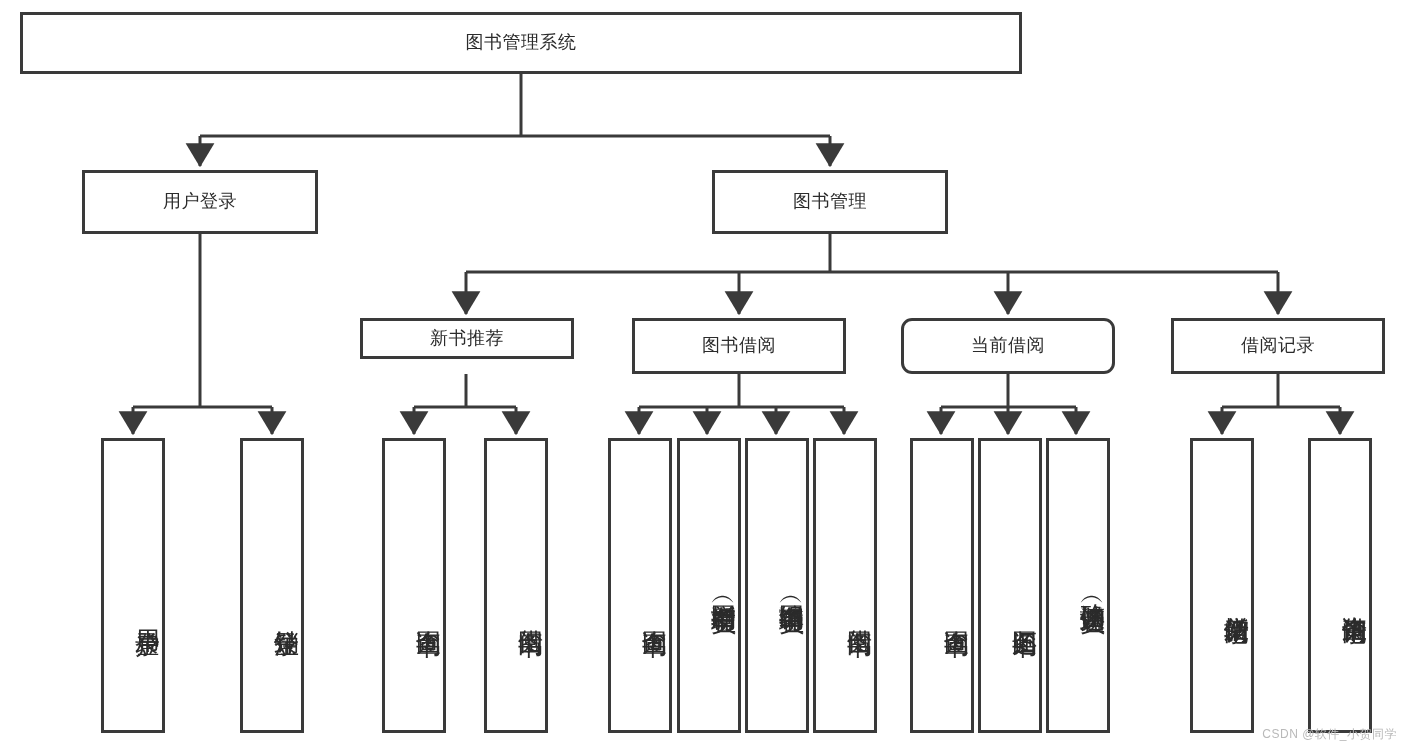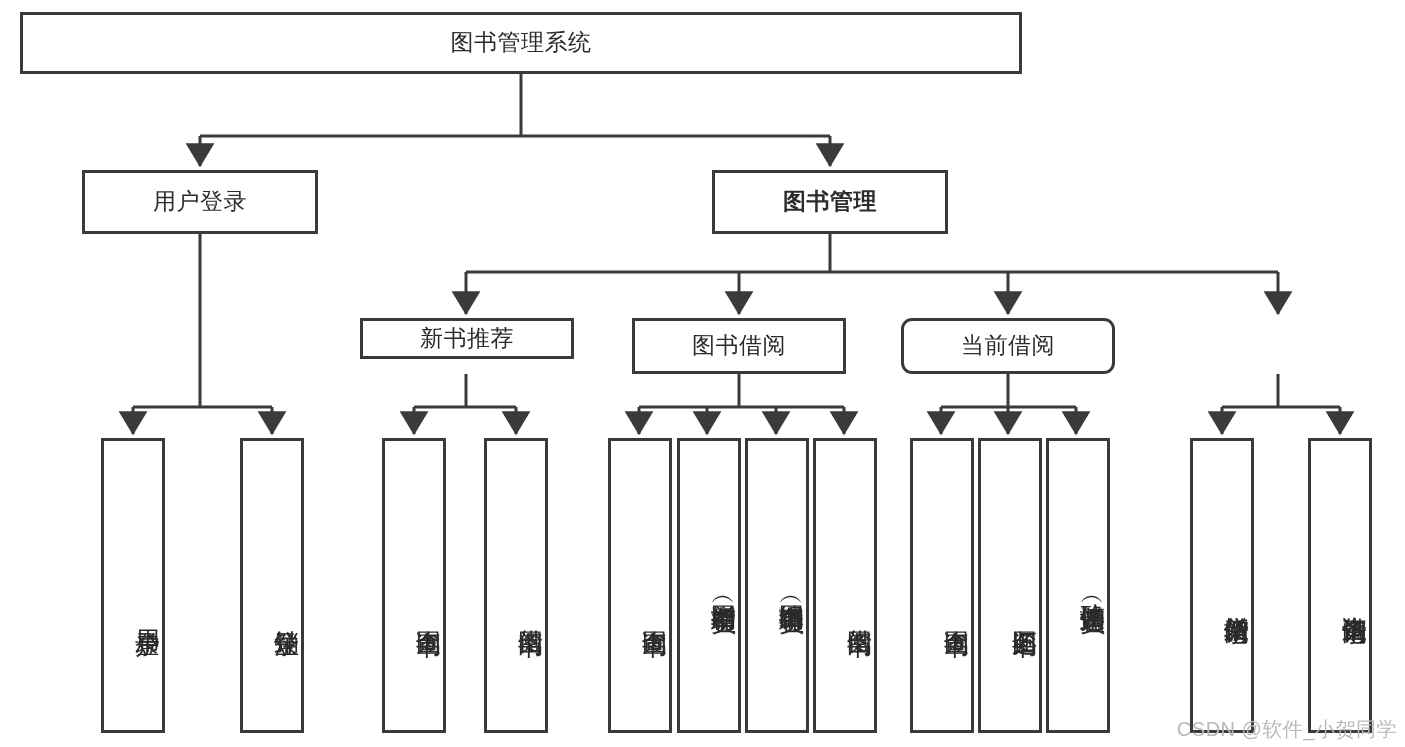--- a/index.html
+++ b/index.html
@@ -30,21 +30,21 @@
     box-sizing: border-box;
     background: #ffffff;
     border: 3px solid #3a3a3a;
     display: flex;
     align-items: center;
     justify-content: center;
     color: #2b2b2b;
     z-index: 2;
   }
   .node-h {
-    font-size: 23px;
+    font-size: 18px;
     line-height: 1.1;
     letter-spacing: 0.5px;
     white-space: nowrap;
   }
   .node-v {
     writing-mode: vertical-rl;
     text-orientation: upright;
     font-size: 25px;
     line-height: 1.12;
     letter-spacing: 1px;
@@ -53,21 +53,21 @@
     padding-top: 10px;
     white-space: nowrap;
   }
   .node-v.pad-small { padding-top: 52px; }
   .node-v.pad-mid   { padding-top: 26px; }
   .node-v.pad-tiny  { padding-top: 6px; }
   .watermark {
     position: absolute;
     right: 8px;
     bottom: 4px;
-    font-size: 20px;
+    font-size: 12px;
     color: #b9b9b9;
     white-space: nowrap;
     z-index: 5;
     letter-spacing: 0.5px;
   }
 </style>
 </head>
 <body>
 
 <div id="canvas">
@@ -122,32 +122,35 @@
     <path d="M 1340 407 L 1340 434" stroke="#3a3a3a" stroke-width="3" fill="none" marker-end="url(#arrow)"></path>
   </svg>
 
   <div class="node node-h" style="left:20px; top:12px; width:1002px; height:62px;">
     <span>图书管理系统</span>
   </div>
 
   <div class="node node-h" style="left:82px; top:170px; width:236px; height:64px;">
     <span>用户登录</span>
   </div>
-  <div class="node node-h" style="left:712px; top:170px; width:236px; height:64px;font-weight:bold;">
+  <div class="node node-h" style="left:712px; top:170px; width:236px; height:64px;">
     <span>图书管理</span>
   </div>
 
   <div class="node node-h" style="left:360px; top:318px; width:214px; height:41px;">
     <span>新书推荐</span>
   </div>
   <div class="node node-h" style="left:632px; top:318px; width:214px; height:56px;">
     <span>图书借阅</span>
   </div>
   <div class="node node-h" style="left:901px; top:318px; width:214px; height:56px;border-radius:11px;">
     <span>当前借阅</span>
+  </div>
+  <div class="node node-h" style="left:1171px; top:318px; width:214px; height:56px;">
+    <span>借阅记录</span>
   </div>
 
   <div class="node node-v pad-small" style="left:101px; top:438px; width:64px; height:295px;">
     <span>用户登录</span>
   </div>
   <div class="node node-v pad-small" style="left:240px; top:438px; width:64px; height:295px;">
     <span>注销登录</span>
   </div>
 
   <div class="node node-v pad-small" style="left:382px; top:438px; width:64px; height:295px;">

